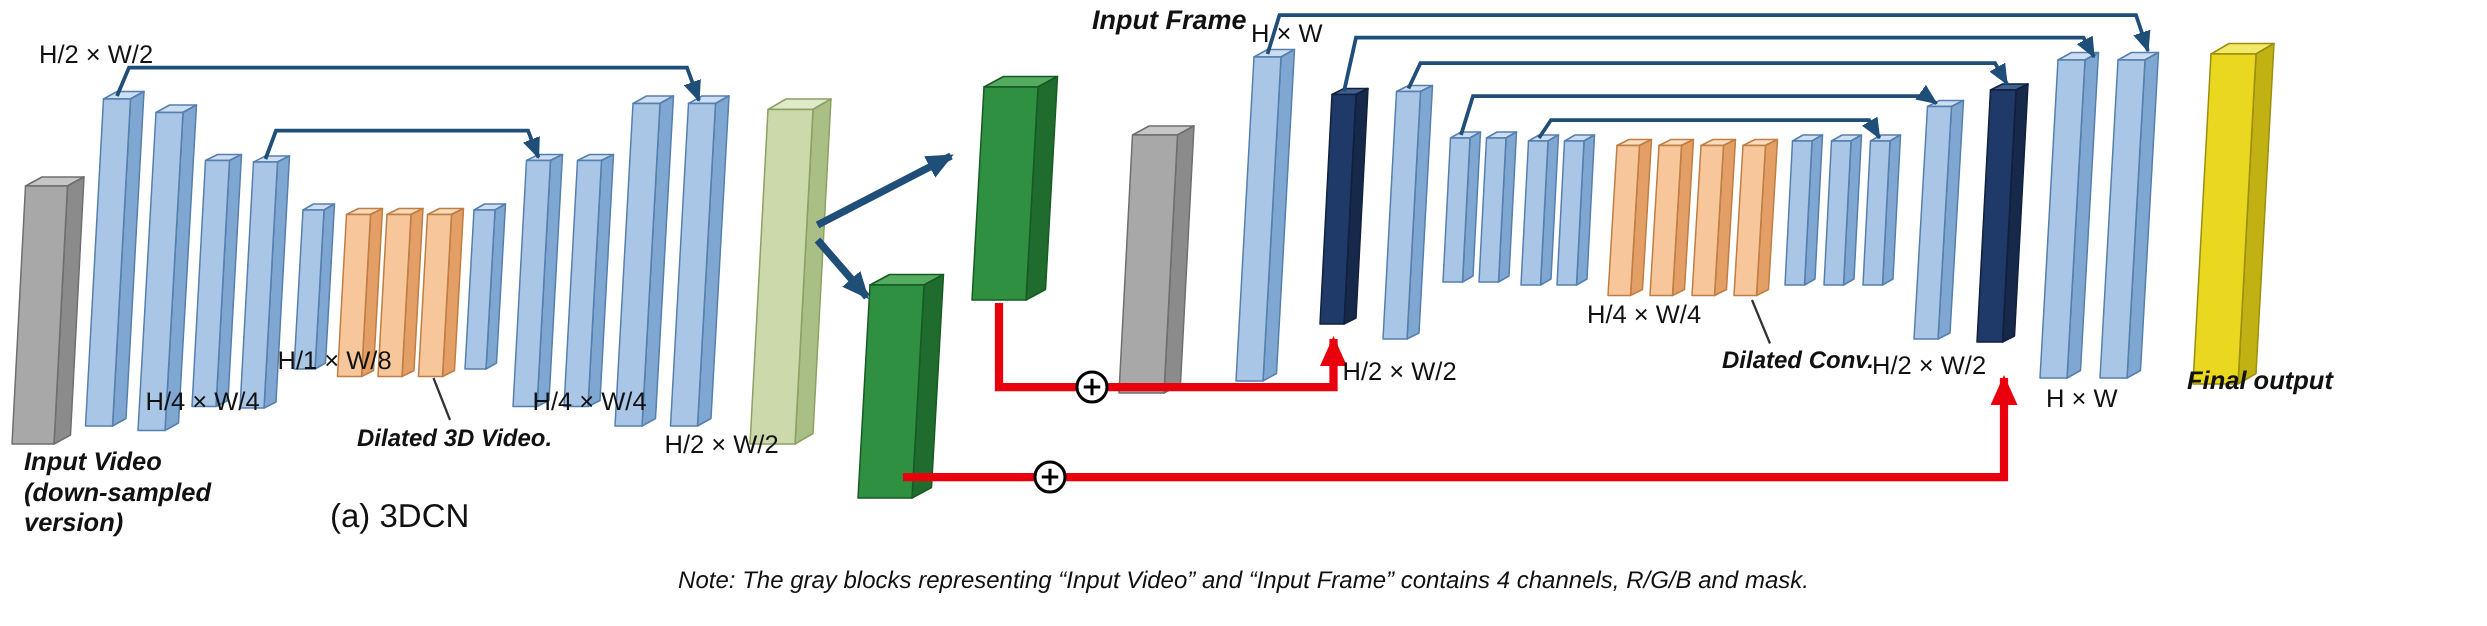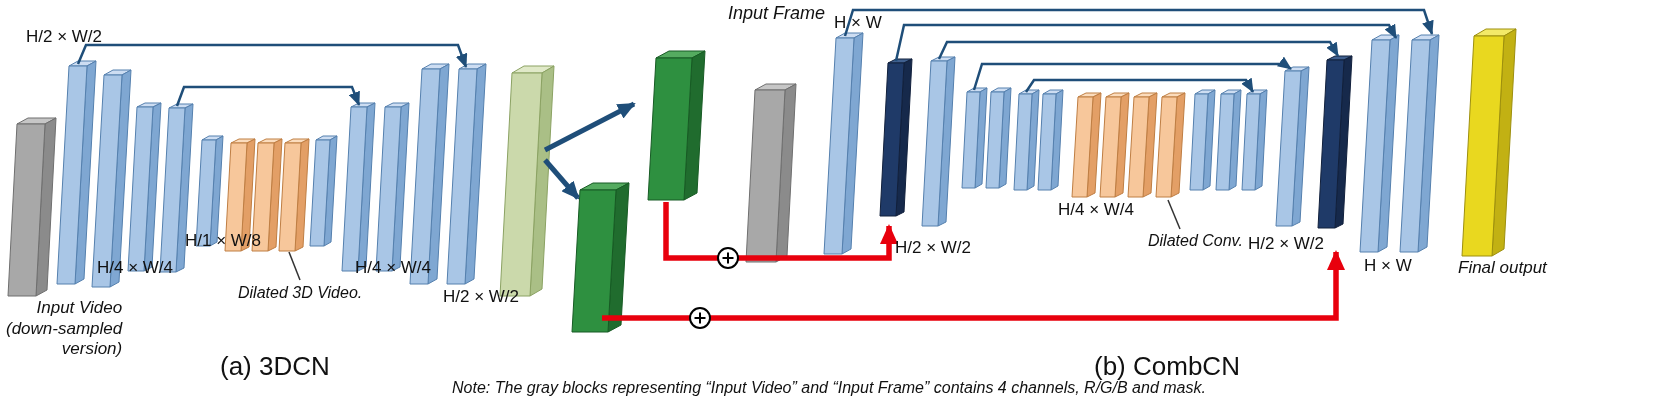--- a/index.html
+++ b/index.html
@@ -12,23 +12,23 @@
   }
   .canvas svg{position:absolute;left:0;top:0;}
   .lbl{
     position:absolute;
     color:#111;
     font-size:17px;
     line-height:1.22;
     white-space:pre-line;
     pointer-events:none;
   }
-  .it{font-style:italic;}
+  .it{font-style:italic;font-weight:bold;}
   .small{font-size:16px;}
-  .cap{font-size:26px;margin-top:20px;}
+  .cap{font-size:22px;}
   .note{
     left:0;top:380;width:1658px;
     text-align:center;
     font-style:italic;
     font-size:16px;
   }
 </style>
 </head>
 <body>
 
@@ -263,34 +263,33 @@
         </g>
         <g>
           <circle cx="700" cy="318" r="10" fill="#ffffff" stroke="#000000" stroke-width="2"></circle>
           <line x1="694.5" x2="705.5" y1="318" y2="318" stroke="#000" stroke-width="2"></line>
           <line x1="700" x2="700" y1="312.5" y2="323.5" stroke="#000" stroke-width="2"></line>
         </g>
       </g>
   </svg>
 
   <div class="lbl" style="left:26px;top:27px;">H/2 × W/2</div>
-  <div class="lbl it" style="left:6px;top:298px;text-align:right;">Input Video
+  <div class="lbl it" style="left:16px;top:298px;">Input Video
 (down-sampled
 version)</div>
   <div class="lbl" style="left:97px;top:258px;">H/4 × W/4</div>
   <div class="lbl" style="left:185px;top:231px;">H/1 × W/8</div>
   <div class="lbl it small" style="left:238px;top:283px;">Dilated 3D Video.</div>
   <div class="lbl" style="left:355px;top:258px;">H/4 × W/4</div>
   <div class="lbl" style="left:443px;top:287px;">H/2 × W/2</div>
   <div class="lbl cap" style="left:220px;top:331px;">(a) 3DCN</div>
 
   <div class="lbl it" style="left:728px;top:3px;font-size:18px;">Input Frame</div>
   <div class="lbl" style="left:834px;top:13px;">H × W</div>
   <div class="lbl" style="left:895px;top:238px;">H/2 × W/2</div>
   <div class="lbl" style="left:1058px;top:200px;">H/4 × W/4</div>
   <div class="lbl it small" style="left:1120px;top:231px;margin-left:28px;">Dilated Conv.</div>
   <div class="lbl" style="left:1248px;top:234px;">H/2 × W/2</div>
   <div class="lbl" style="left:1364px;top:256px;">H × W</div>
-  <div class="lbl it" style="left:1458px;top:258px;">Final output</div>
-  <div class="lbl cap" style="left:1094px;top:331px;">(b) CombCN</div>
+  <div class="lbl it" style="left:1458px;top:244px;">Final output</div>
 
   <div class="lbl note" style="left:0;top:378px;">Note: The gray blocks representing “Input Video” and “Input Frame” contains 4 channels, R/G/B and mask.</div>
 </div>
 
 </body></html>

